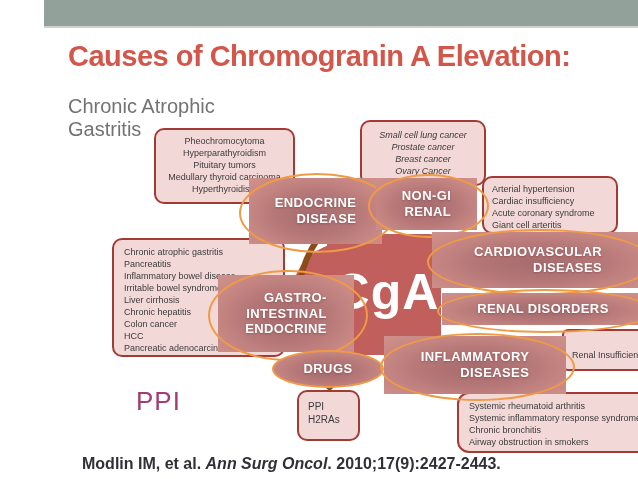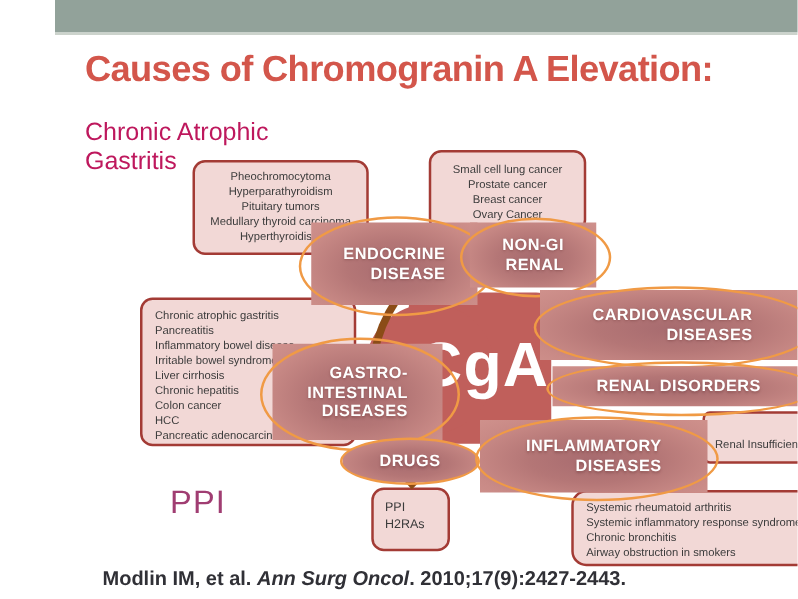--- a/index.html
+++ b/index.html
@@ -10,21 +10,21 @@
   
   .topbar{position:absolute;left:0;top:0;width:638px;height:26px;background:#92a29a;}
   .topbar-edge{position:absolute;left:0;top:26px;width:638px;height:2px;background:#ccd3cc;}
   
   .title{
     position:absolute;left:24px;top:40px;width:600px;
     font-size:29px;font-weight:bold;color:#d3564b;letter-spacing:-0.5px;
   }
   .subtitle{
     position:absolute;left:24px;top:95px;width:200px;
-    font-size:20px;color:#be185d;line-height:1.15;white-space:pre-line;
+    font-size:20px;color:#737373;line-height:1.15;white-space:pre-line;
   }
   .ppi-big{
     position:absolute;left:92px;top:386px;
     font-size:26px;color:#a03d72;letter-spacing:1px;
   }
   
   .pinkbox{
     position:absolute;box-sizing:border-box;z-index:1;
     background:#f2d8d6;border:2px solid #a33b35;border-radius:10px;
     color:#3b3b3b;font-size:9px;line-height:1.33;white-space:pre-line;
@@ -71,25 +71,29 @@
   <div class="title">Causes of Chromogranin A Elevation:</div>
   <div class="subtitle">Chronic Atrophic
 Gastritis</div>
 
   <div class="pinkbox center" style="left:110px;top:128px;width:141px;height:76px;padding:6px 4px;">Pheochromocytoma
 Hyperparathyroidism
 Pituitary tumors
 Medullary thyroid carcinoma
 Hyperthyroidism</div>
 
-  <div class="pinkbox center" style="left:299px;top:120px;width:126px;height:66px;padding:8px 4px;">Small cell lung cancer
+  <div class="pinkbox center" style="left:316px;top:120px;width:126px;height:66px;padding:8px 4px;font-style:italic;">Small cell lung cancer
 Prostate cancer
 Breast cancer
 Ovary Cancer</div>
 
+  <div class="pinkbox" style="left:438px;top:176px;width:136px;height:58px;padding:6px 8px;">Arterial hypertension
+Cardiac insufficiency
+Acute coronary syndrome
+Giant cell arteritis</div>
 
   <div class="pinkbox" style="left:68px;top:238px;width:173px;height:119px;padding:7px 10px;">Chronic atrophic gastritis
 Pancreatitis
 Inflammatory bowel disease
 Irritable bowel syndrome
 Liver cirrhosis
 Chronic hepatitis
 Colon cancer
 HCC
 Pancreatic adenocarcinoma</div>
@@ -129,21 +133,21 @@
 
   <div class="sat" style="left:398px;top:293px;width:202px;height:32px;">
     <div class="ring" style="left:-5px;top:-4px;width:212px;height:40px;"></div>
     <div class="oval-label">RENAL DISORDERS</div>
   </div>
 
   <div class="sat" style="left:174px;top:275px;width:136px;height:77px;">
     <div class="ring" style="left:-10px;top:-5px;width:156px;height:87px;"></div>
     <div class="oval-label">GASTRO-
 INTESTINAL
-DISEASES</div>
+ENDOCRINE</div>
   </div>
 
   <div class="sat ellipse" style="left:228px;top:350px;width:112px;height:38px;">
     <div class="oval-label">DRUGS</div>
   </div>
 
   <div class="sat" style="left:340px;top:336px;width:182px;height:58px;">
     <div class="ring" style="left:-4px;top:-3px;width:191px;height:64px;"></div>
     <div class="oval-label">INFLAMMATORY
 DISEASES</div>

